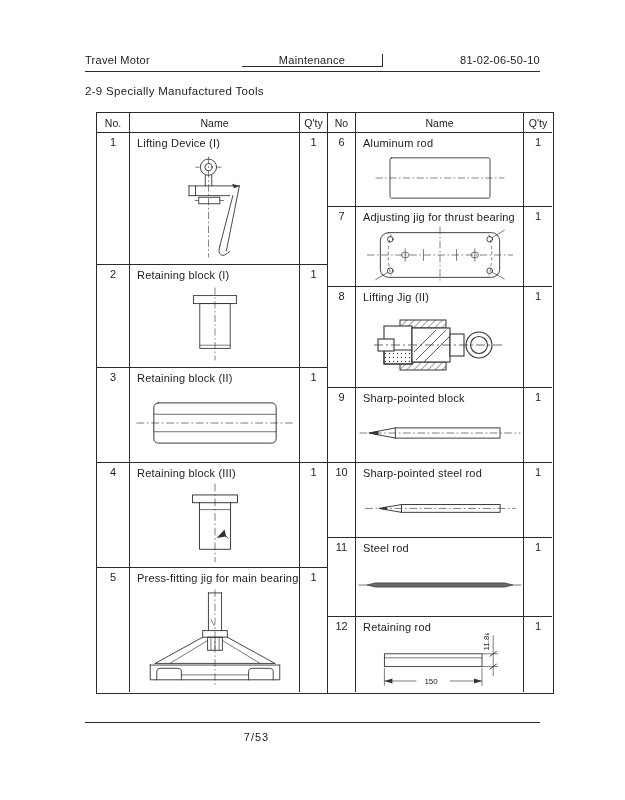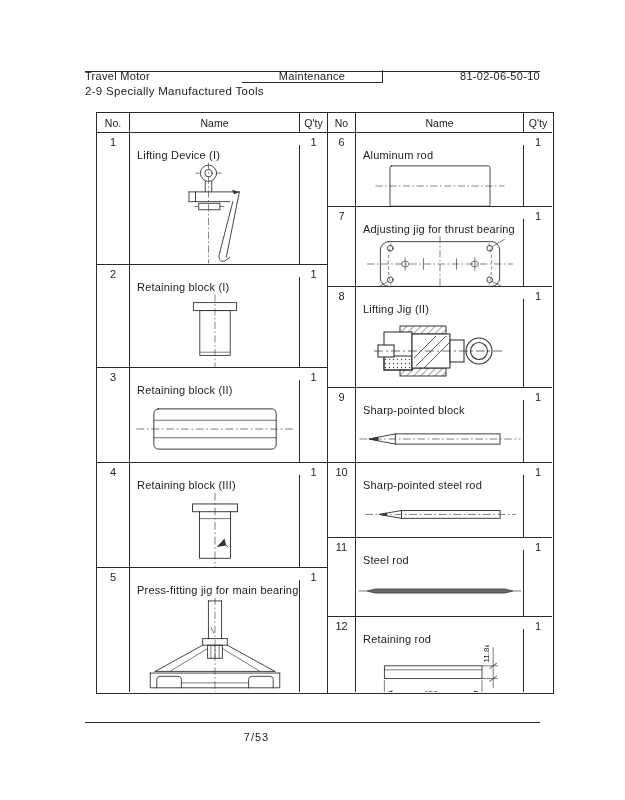--- a/index.html
+++ b/index.html
@@ -13,37 +13,37 @@
     width:625px;height:800px;position:relative;overflow:hidden;
     font-family:"Liberation Sans", sans-serif;color:var(--ink);
     -webkit-font-smoothing:antialiased;
   }
   .page{position:absolute;inset:0;background:var(--paper);}
 
   
   .hdr{position:absolute;left:85px;top:54px;width:455px;display:flex;align-items:baseline;font-size:11px;letter-spacing:.3px;gap:17px;}
   .hdr .l{flex:1;text-align:left;}
   .hdr .c{flex:1;text-align:center;}
-  .hdr .r{flex:1;text-align:right;margin-top:16px;}
+  .hdr .r{flex:1;text-align:right;}
   .hdr-rule{position:absolute;left:85px;top:71px;width:455px;border-top:1.6px solid var(--ln);}
   .sec-title{position:absolute;left:85px;top:85px;font-size:11.5px;letter-spacing:.3px;}
 
   
   .tbl{position:absolute;left:96px;top:112px;width:458px;height:582px;
        border:1.4px solid var(--ln);display:flex;background:var(--paper);}
   .ltable{display:grid;grid-template-columns:33px 170px 27px;
           grid-template-rows:20px 132px 103px 95px 105px 124px;border-right:1px solid var(--ln);}
   .rtable{display:grid;grid-template-columns:28px 168px 28px;
           grid-template-rows:20px 74px 80px 101px 75px 75px 79px 75px;}
   .c{border-right:1px solid var(--ln);border-bottom:1px solid var(--ln);overflow:hidden;}
   .c.last-col{border-right:none;}
   .c.last-row{border-bottom:none;}
   .hc{display:flex;align-items:center;justify-content:center;font-size:10.5px;}
   .num{font-size:11px;text-align:center;padding-top:3px;}
-  .namec{display:flex;flex-direction:column;margin-top:12px;}
+  .namec{display:flex;flex-direction:column;}
   .tool-label{font-size:11px;padding:4px 6px 0 7px;white-space:nowrap;letter-spacing:.2px;}
   .draw{flex:1;display:flex;align-items:center;justify-content:center;text-align:center;}
 
   svg .s{fill:none;stroke:#333;stroke-width:1.1;stroke-linecap:square;}
   svg .thin{fill:none;stroke:#333;stroke-width:0.8;}
   svg .cl{fill:none;stroke:#444;stroke-width:0.8;stroke-dasharray:9 3 2 3;}
   svg .dsh{fill:none;stroke:#444;stroke-width:0.8;stroke-dasharray:4 3;}
   svg .fl{fill:#333;stroke:none;}
   svg text{font-family:"Liberation Sans",sans-serif;font-size:10px;fill:#222;}
 

